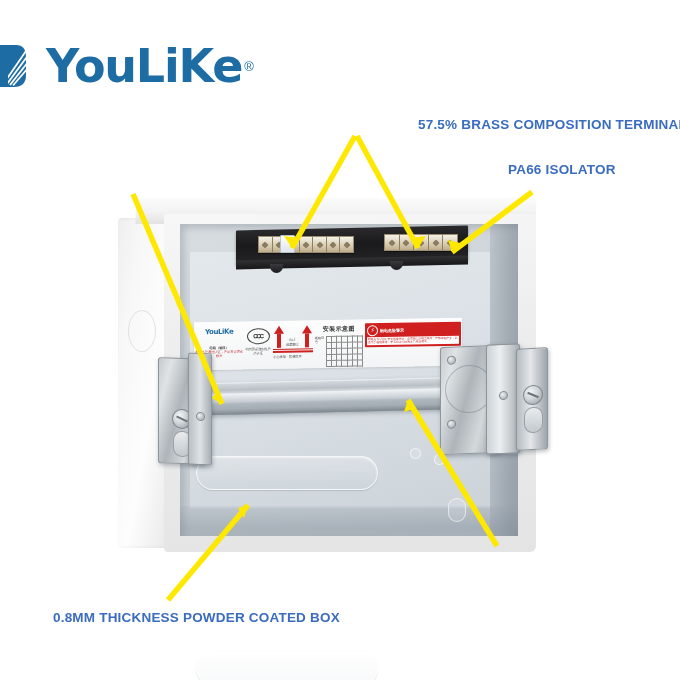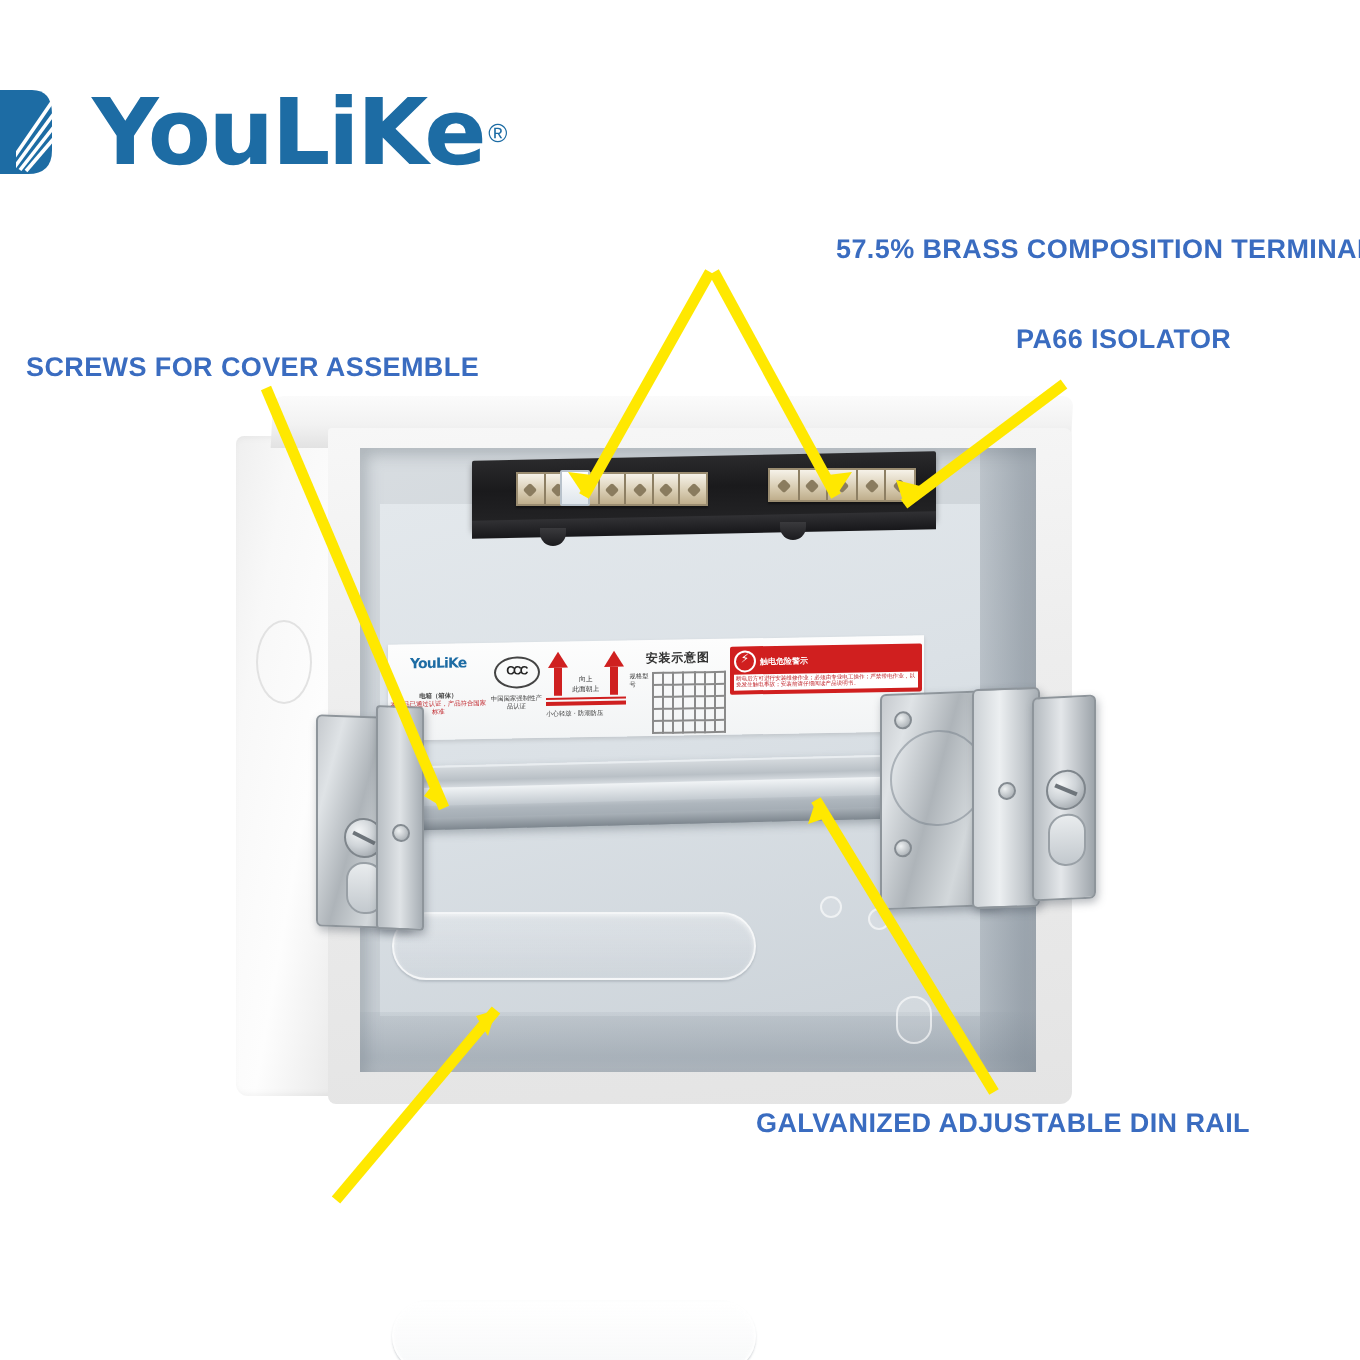--- a/index.html
+++ b/index.html
@@ -436,17 +436,16 @@
       <polygon points="292,248 284,236 300,238"></polygon>
       <polygon points="418,248 410,238 426,236"></polygon>
       <polygon points="452,252 448,240 464,244"></polygon>
       <polygon points="222,404 212,398 218,390"></polygon>
       <polygon points="408,400 404,412 416,408"></polygon>
       <polygon points="248,505 238,508 244,518"></polygon>
     </g>
   </svg>
 
   <div class="label" id="lbl-terminal">57.5% BRASS COMPOSITION TERMINAL</div>
-  <div class="label" id="lbl-screws">SCREWS FOR COVER ASSEMBLE</div>
   <div class="label" id="lbl-isolator">PA66 ISOLATOR</div>
-  <div class="label" id="lbl-dinrail">GALVANIZED ADJUSTABLE DIN RAIL</div>
+  <div class="label" id="lbl-box">0.8MM THICKNESS POWDER COATED BOX</div>
 
 </div>
 
 </body></html>

